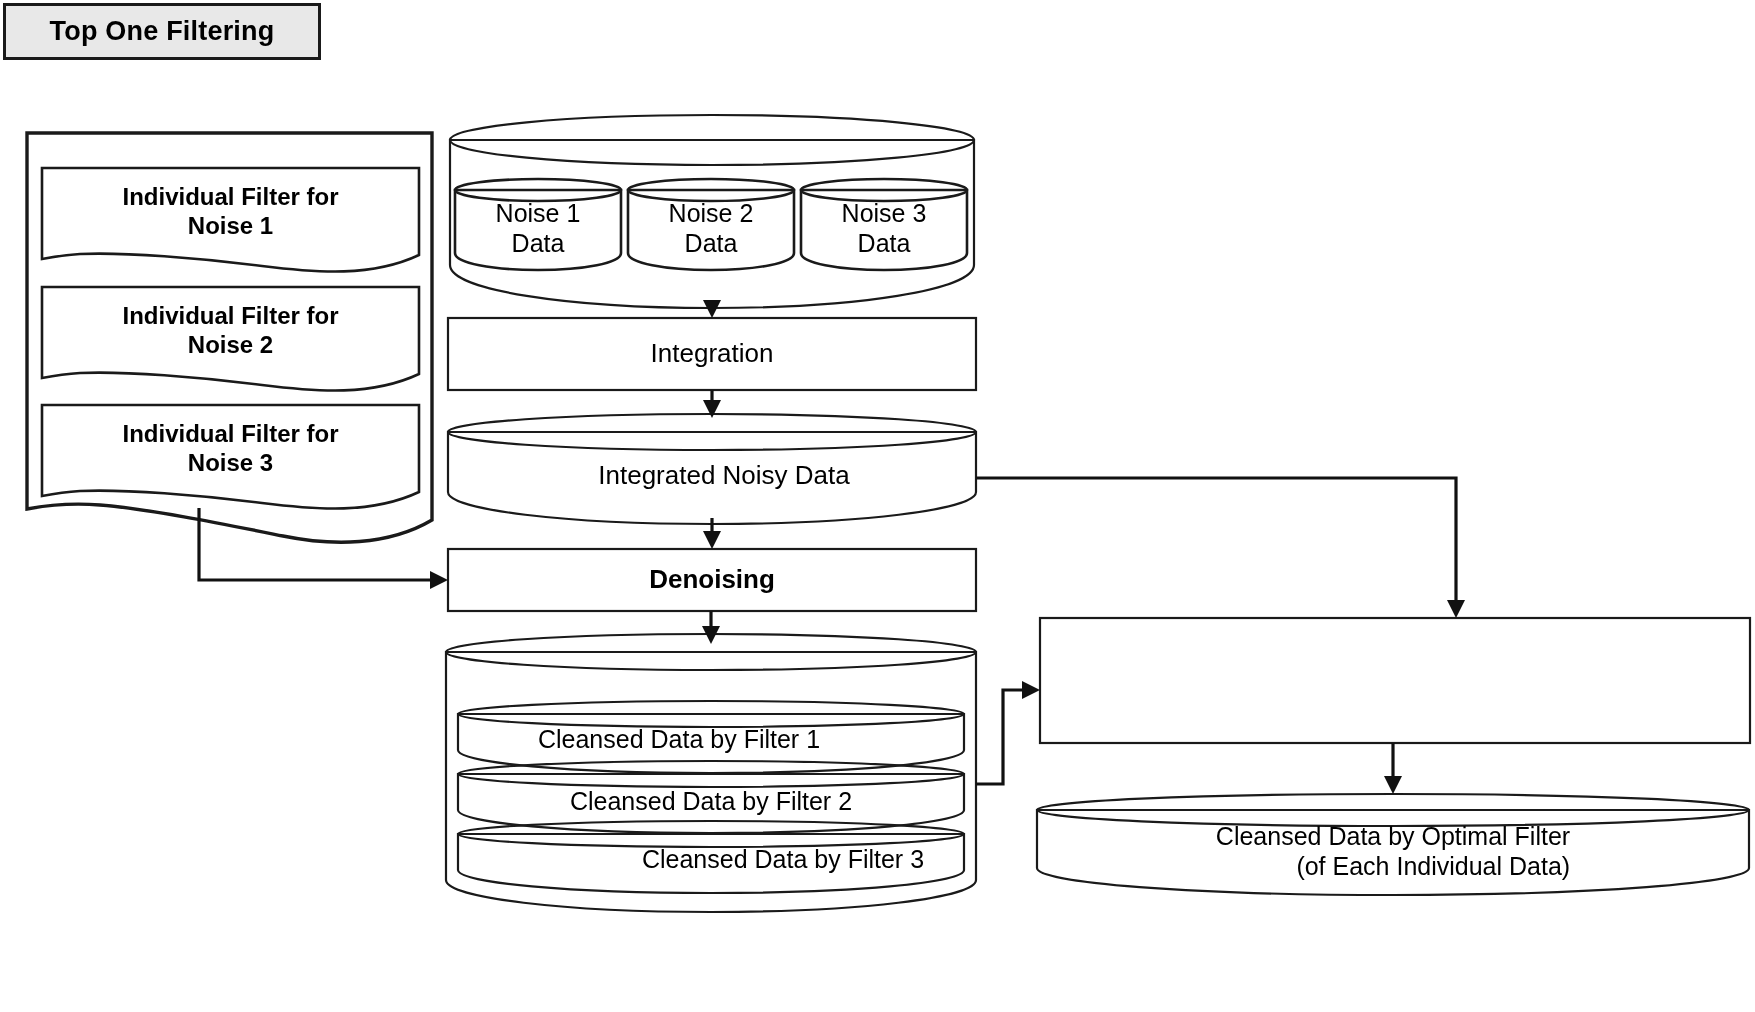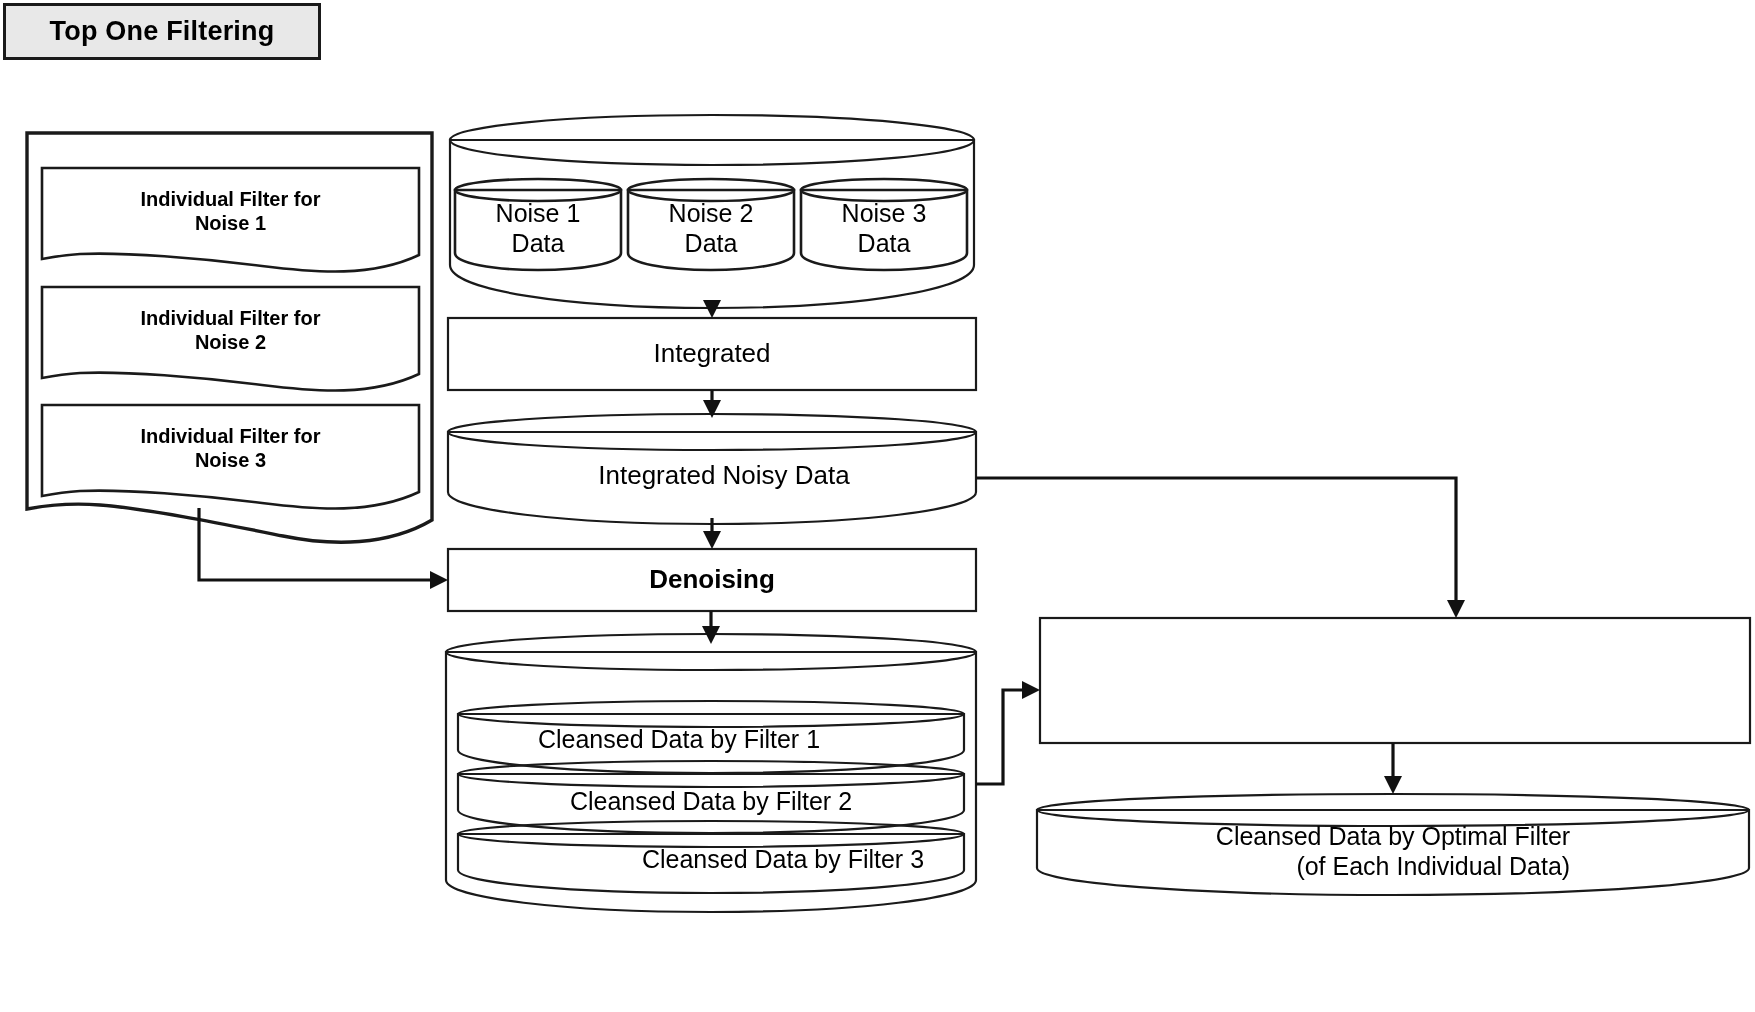--- a/index.html
+++ b/index.html
@@ -59,21 +59,21 @@
     position: absolute;
     display: flex;
     align-items: center;
     justify-content: center;
     text-align: center;
     line-height: 1.22;
     white-space: pre-line;
     pointer-events: none;
   }
   .lbl-bold { font-weight: bold; }
-  .f-24 { font-size: 20px; }
+  .f-24 { font-size: 24px; }
   .f-25 { font-size: 25px; }
   .f-26 { font-size: 26px; }
 </style>
 </head>
 <body>
 
 <div id="stage">
 
   <div id="title-chip" class="abs">
     <span class="txt">Top One Filtering</span>
@@ -192,21 +192,21 @@
   <div class="lbl lbl-bold f-24" style="left:42px; top:405px; width:377px; height:86px;">Individual Filter for
 Noise 3</div>
 
   <div class="lbl f-25" style="left:455px; top:193px; width:166px; height:70px;">Noise 1
 Data</div>
   <div class="lbl f-25" style="left:628px; top:193px; width:166px; height:70px;">Noise 2
 Data</div>
   <div class="lbl f-25" style="left:801px; top:193px; width:166px; height:70px;">Noise 3
 Data</div>
 
-  <div class="lbl f-26" style="left:448px; top:318px; width:528px; height:72px;">Integrated</div>
+  <div class="lbl f-26" style="left:448px; top:318px; width:528px; height:72px;">Integration</div>
 
   <div class="lbl f-26" style="left:460px; top:440px; width:528px; height:72px;">Integrated Noisy Data</div>
 
   <div class="lbl lbl-bold f-26" style="left:448px; top:549px; width:528px; height:62px;">Denoising</div>
 
   <div class="lbl f-25" style="left:458px; top:716px; width:442px; height:46px;">Cleansed Data by Filter 1</div>
   <div class="lbl f-25" style="left:458px; top:776px; width:506px; height:50px;">Cleansed Data by Filter 2</div>
   <div class="lbl f-25" style="left:458px; top:836px; width:570px; height:46px;padding-left:40px;">Cleansed Data by Filter 3</div>
 
 

